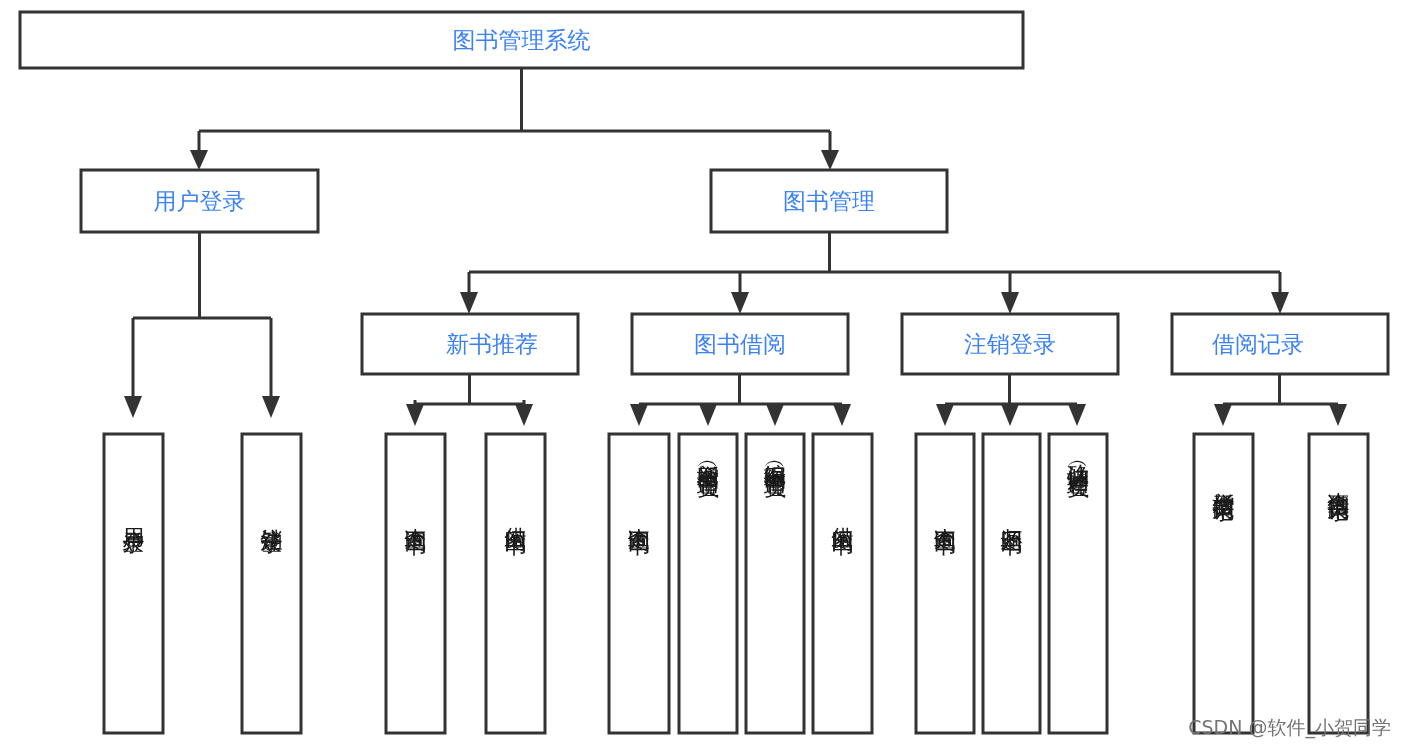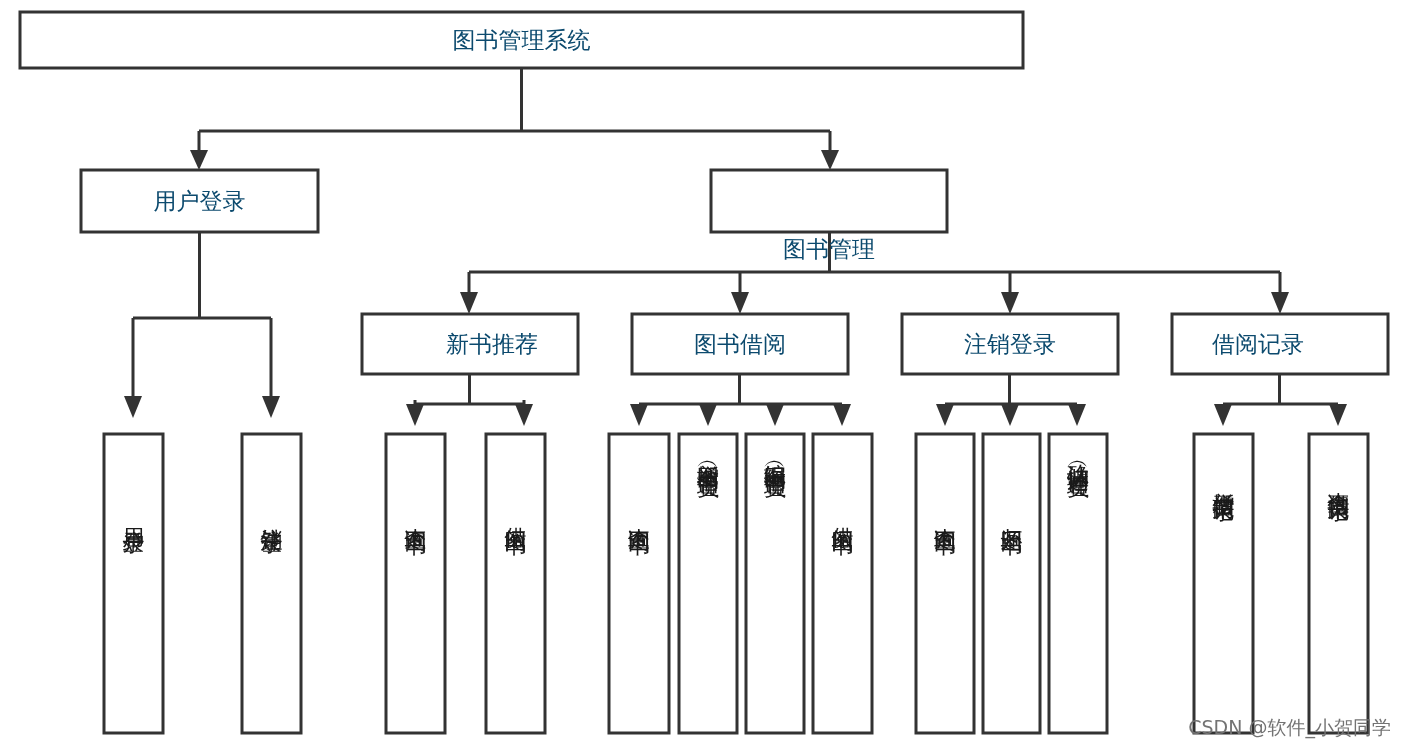--- a/index.html
+++ b/index.html
@@ -15,21 +15,21 @@
     box-sizing:border-box;pointer-events:none;}
   .vtext{
     writing-mode:vertical-rl;text-orientation:upright;
     font-family:"DejaVu Sans","Liberation Sans",sans-serif;
     font-size:22px;line-height:1;color:#1a1a1a;letter-spacing:2px;
     white-space:nowrap;
   }
   .htext{
     position:absolute;display:flex;align-items:center;justify-content:center;
     font-family:"DejaVu Sans","Liberation Sans",sans-serif;
-    font-size:23px;color:#0c4a6e;box-sizing:border-box;pointer-events:none;
+    font-size:23px;color:#3b82f6;box-sizing:border-box;pointer-events:none;
     white-space:nowrap;
   }
   #watermark{
     position:absolute;right:14px;bottom:6px;
     font-family:"DejaVu Sans","Liberation Sans",sans-serif;
     font-size:19px;color:#737373;white-space:nowrap;
   }
 </style>
 </head>
 <body>
@@ -96,21 +96,21 @@
   <rect class="node-rect" x="983" y="434" width="57" height="299"></rect>
   <rect class="node-rect" x="1049" y="434" width="58" height="299"></rect>
 
   <rect class="node-rect" x="1194" y="434" width="59" height="299"></rect>
   <rect class="node-rect" x="1309" y="434" width="59" height="299"></rect>
 </svg>
 
 <div class="htext" style="left:20px;top:12px;width:1003px;height:56px;">图书管理系统</div>
 
 <div class="htext" style="left:81px;top:170px;width:237px;height:62px;">用户登录</div>
-<div class="htext" style="left:711px;top:170px;width:236px;height:62px;margin-top:48px;">图书管理</div>
+<div class="htext" style="left:711px;top:170px;width:236px;height:62px;">图书管理</div>
 
 <div class="htext" style="left:362px;top:314px;width:260px;height:60px;border-radius:17px;">新书推荐</div>
 <div class="htext" style="left:632px;top:314px;width:216px;height:60px;">图书借阅</div>
 <div class="htext" style="left:902px;top:314px;width:216px;height:60px;">注销登录</div>
 <div class="htext" style="left:1172px;top:314px;width:172px;height:60px;">借阅记录</div>
 
 <div class="vbox-wrap" style="left:104px;top:434px;width:59px;height:299px;padding-top:76px;">
   <span class="vtext">用户登录</span>
 </div>
 <div class="vbox-wrap" style="left:242px;top:434px;width:59px;height:299px;padding-top:76px;">

